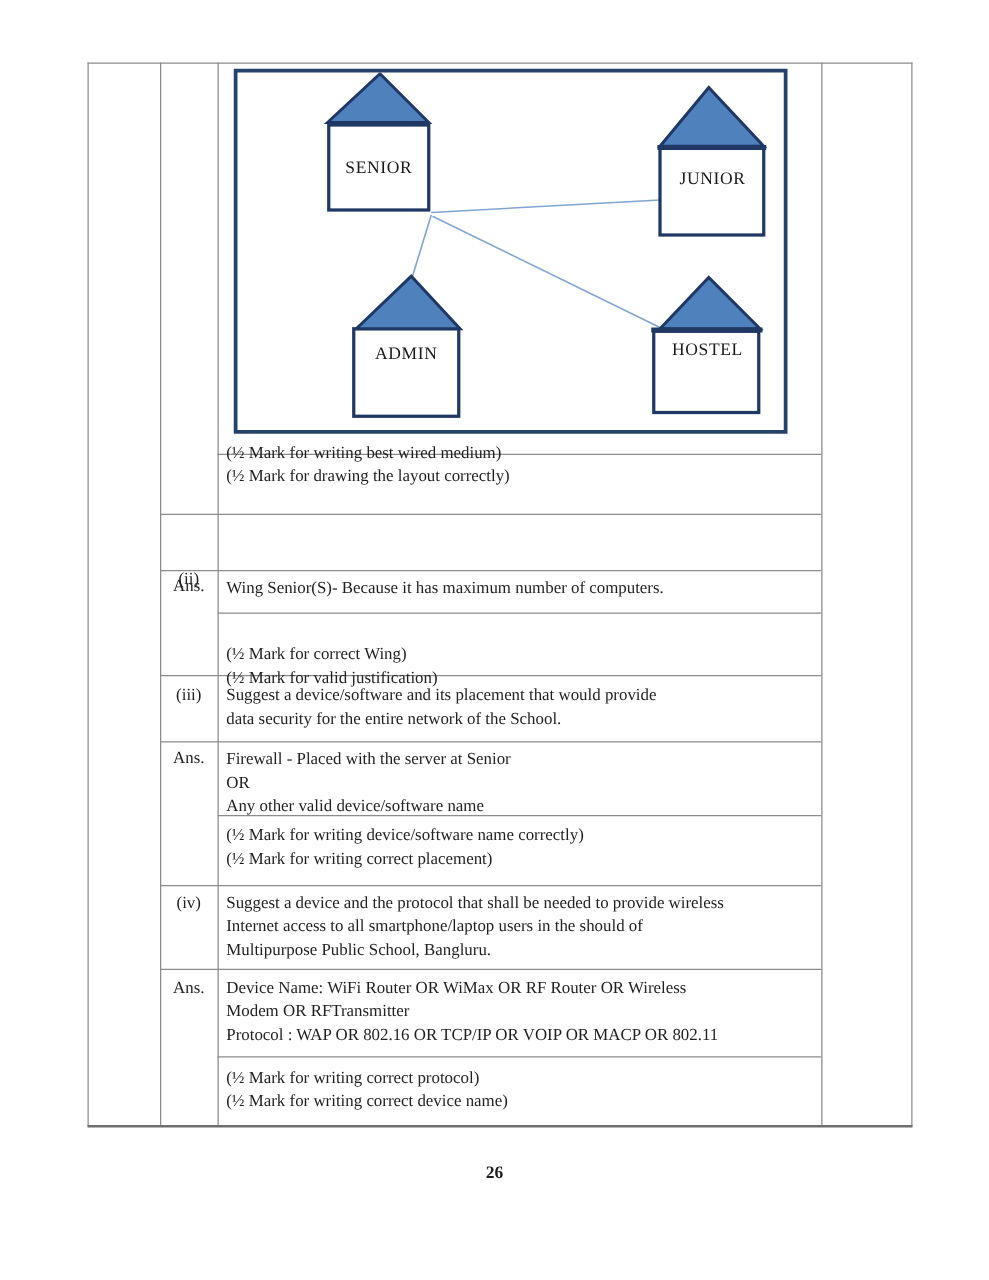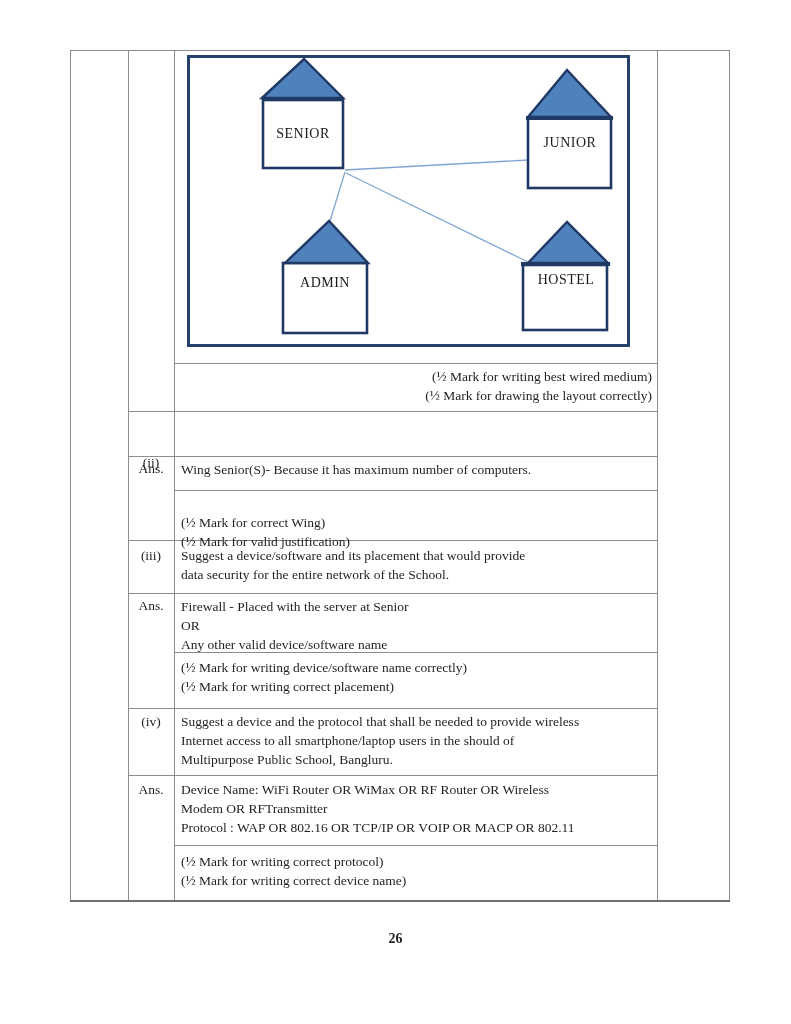--- a/index.html
+++ b/index.html
@@ -65,21 +65,21 @@
       <polygon points="95,205 139,163 178,205" fill="#4f81bd" stroke="#1f3864" stroke-width="2.4"></polygon>
       <text x="135" y="229" text-anchor="middle">ADMIN</text>
 
       <rect x="333" y="207" width="84" height="65" fill="#ffffff" stroke="#1f3864" stroke-width="2.6"></rect>
       <polygon points="338,205 377,164 418,205" fill="#4f81bd" stroke="#1f3864" stroke-width="2.4"></polygon>
       <line x1="331" y1="206" x2="420" y2="206" stroke="#1f3864" stroke-width="4"></line>
       <text x="376" y="226" text-anchor="middle">HOSTEL</text>
     </svg>
   </div>
 
-  <div class="tblock" style="top:367px;text-align:right;">
+  <div class="tblock" style="top:352px;">
     <div>(½ Mark for writing best wired medium)</div>
     <div>(½ Mark for drawing the layout correctly)</div>
   </div>
 
   <div class="cell-label" style="top:414px;margin-top:39px;">(ii)</div>
 
   <div class="cell-label" style="top:459px;">Ans.</div>
   <div class="tblock" style="top:460px;">
     <div>Wing Senior(S)- Because it has maximum number of computers.</div>
   </div>

